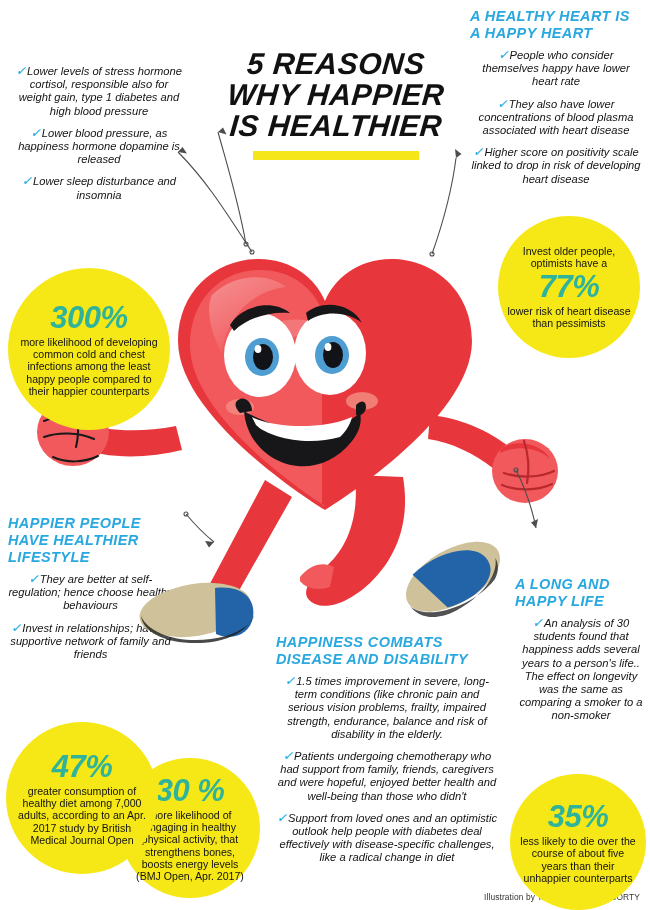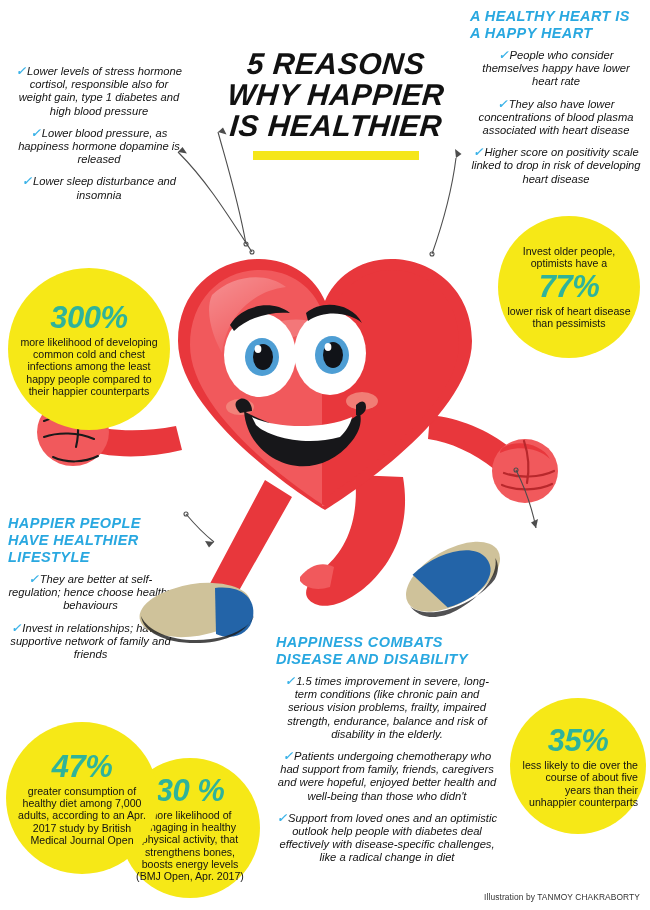--- a/index.html
+++ b/index.html
@@ -97,21 +97,21 @@
     font-size: 10.6px;
     line-height: 12.1px;
   }
   .circle .cap.top { margin-bottom: 1px; }
   .circle .cap.bottom { margin-top: 2px; }
 
   #circle-300 { left: 8px;  top: 268px;  width: 162px; height: 162px; z-index: 5;}
   #circle-77  { left: 498px; top: 216px; width: 142px; height: 142px; z-index: 5;}
   #circle-47  { left: 6px;   top: 722px; width: 152px; height: 152px; z-index: 6;}
   #circle-30  { left: 120px; top: 758px; width: 140px; height: 140px; z-index: 5;}
-  #circle-35  { left: 510px; top: 698px; width: 136px; height: 136px; z-index: 5; text-align: right;}
+  #circle-35  { left: 510px; top: 774px; width: 136px; height: 136px; z-index: 5;}
 
   
   #mascot { position: absolute; left: 0; top: 225px; width: 650px; height: 445px; z-index: 3; }
 
   
   #arrows { position: absolute; left: 0; top: 0; width: 650px; height: 910px; z-index: 4; pointer-events: none; }
 
   
   #credit {
     position: absolute;
@@ -287,20 +287,27 @@
   <div class="block" id="blk-bc">
     <div class="sec-title">HAPPINESS COMBATS
 DISEASE AND DISABILITY</div>
     <div class="bullets">
       <div class="bullet"><span class="tick">✓</span><span>1.5 times improvement in severe, long-term conditions (like chronic pain and serious vision problems, frailty, impaired strength, endurance, balance and risk of disability in the elderly.</span></div>
       <div class="bullet"><span class="tick">✓</span><span>Patients undergoing chemotherapy who had support from family, friends, caregivers and were hopeful, enjoyed better health and well-being than those who didn't</span></div>
       <div class="bullet"><span class="tick">✓</span><span>Support from loved ones and an optimistic outlook help people with diabetes deal effectively with disease-specific challenges, like a radical change in diet</span></div>
     </div>
   </div>
 
+  <div class="block" id="blk-br">
+    <div class="sec-title">A LONG AND
+HAPPY LIFE</div>
+    <div class="bullets">
+      <div class="bullet"><span class="tick">✓</span><span>An analysis of 30 students found that happiness adds several years to a person's life.. The effect on longevity was the same as comparing a smoker to a non-smoker</span></div>
+    </div>
+  </div>
 
   <div class="circle" id="circle-300">
     <div class="cap top"></div>
     <div class="big">300%</div>
     <div class="cap bottom">more likelihood of developing common cold and chest infections among the least happy people compared to their happier counterparts</div>
   </div>
 
   <div class="circle" id="circle-77">
     <div class="cap top">Invest older people, optimists have a</div>
     <div class="big">77%</div>

